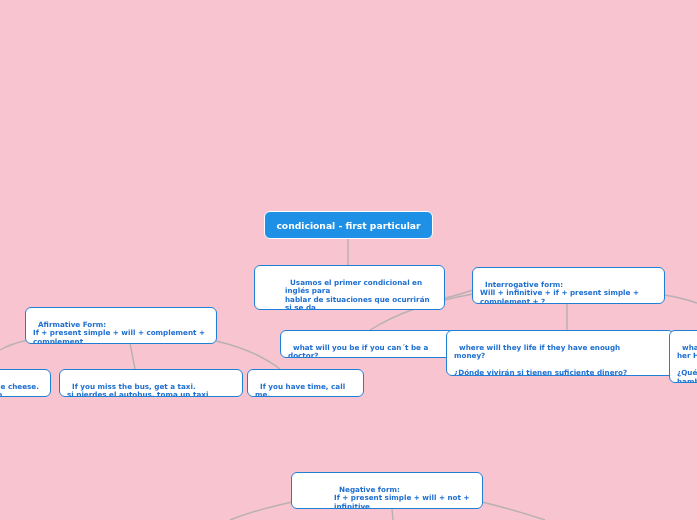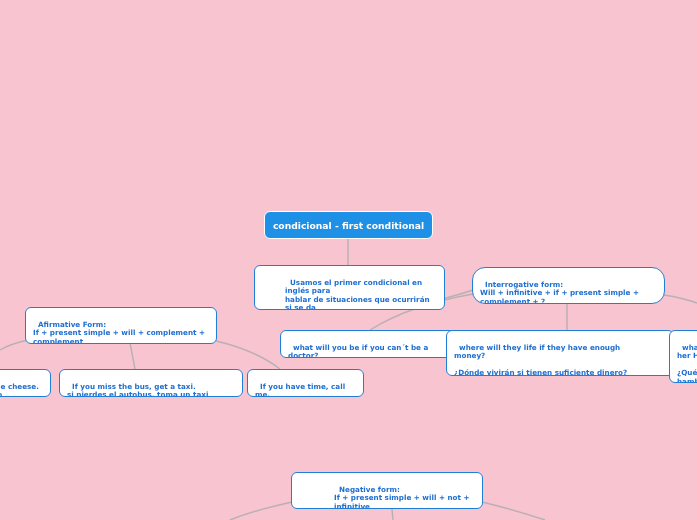--- a/index.html
+++ b/index.html
@@ -51,31 +51,31 @@
   <path d="M 28 340 Q 10 344 0 350"></path>
   <line x1="130" y1="343" x2="135" y2="369"></line>
   <path d="M 216 341 Q 255 350 280 369"></path>
 
   <path d="M 292 502 Q 255 510 230 520"></path>
   <line x1="392" y1="509" x2="393" y2="520"></line>
   <path d="M 482 502 Q 515 510 545 520"></path>
 </svg>
 
 <div class="root" style="left:264px; top:211px; width:169px; height:28px;">
-  <span>condicional - first conditional</span>
+  <span>condicional - first particular</span>
 </div>
 
 <div class="node" style="left:254px; top:265px; width:191px; height:45px;padding-left:30px;">
   <span>Usamos el primer condicional en inglés para
 hablar de situaciones que ocurrirán si se da
 una condición en particular. Esta condición
 no es segura, pero sí muy probable.</span>
 </div>
 
-<div class="node" style="left:472px; top:267px; width:193px; height:37px;border-radius:13px;">
+<div class="node" style="left:472px; top:267px; width:193px; height:37px;">
   <span>Interrogative form:
 Will + infinitive + if + present simple +
 complement + ?</span>
 </div>
 
 <div class="node" style="left:280px; top:330px; width:182px; height:28px;">
   <span>what will you be if you can´t be a doctor?
 ¿Qué serás si no puedes ser doctor?</span>
 </div>
 

